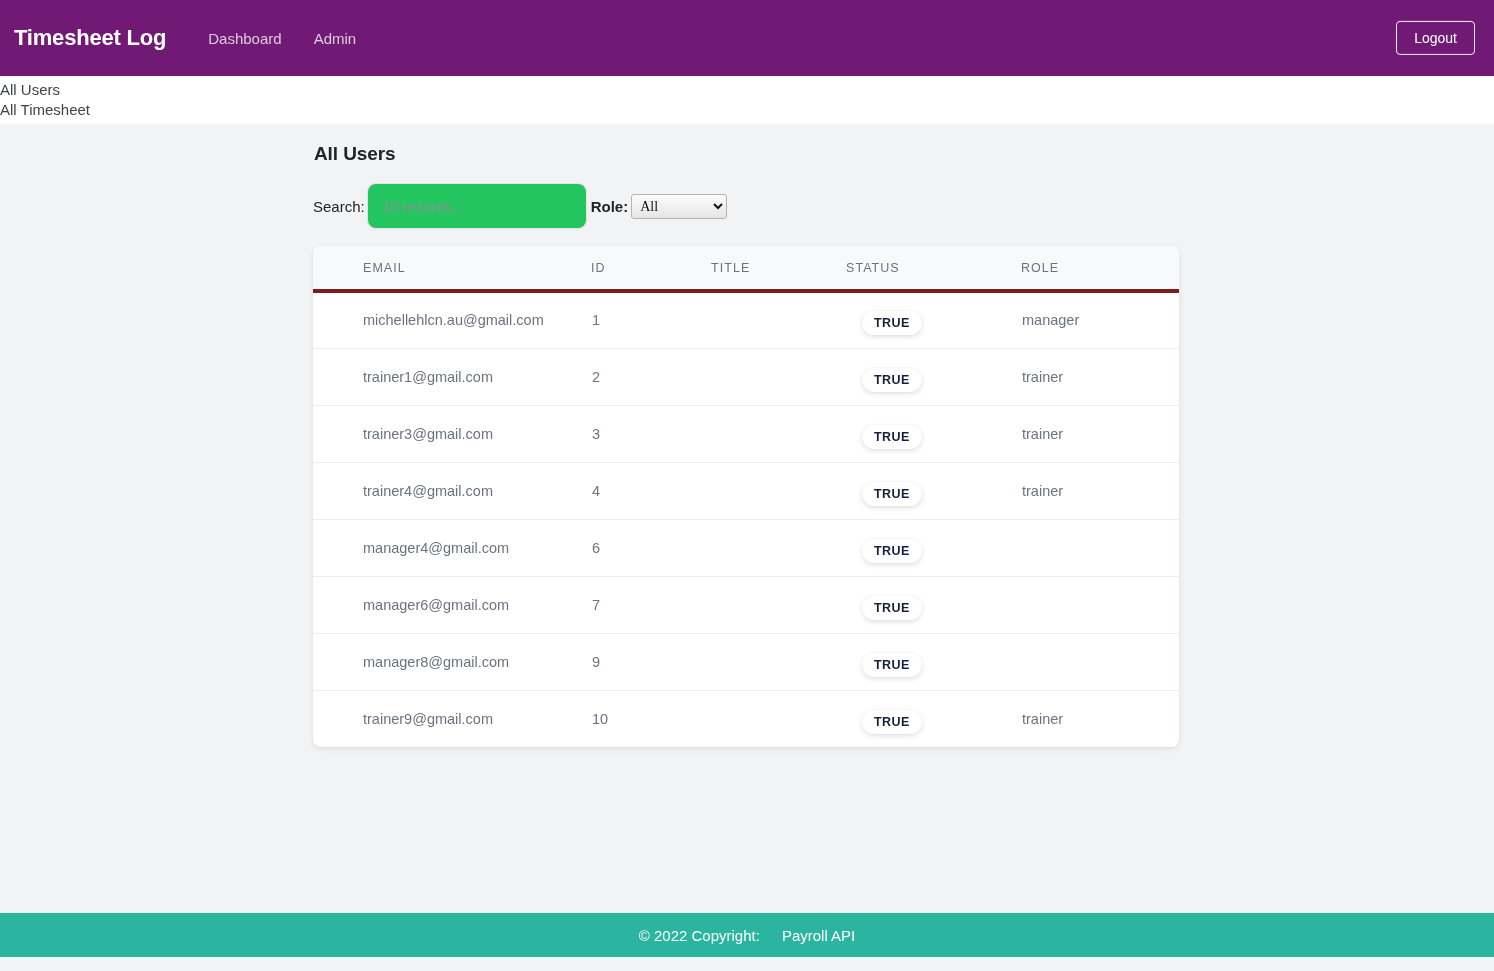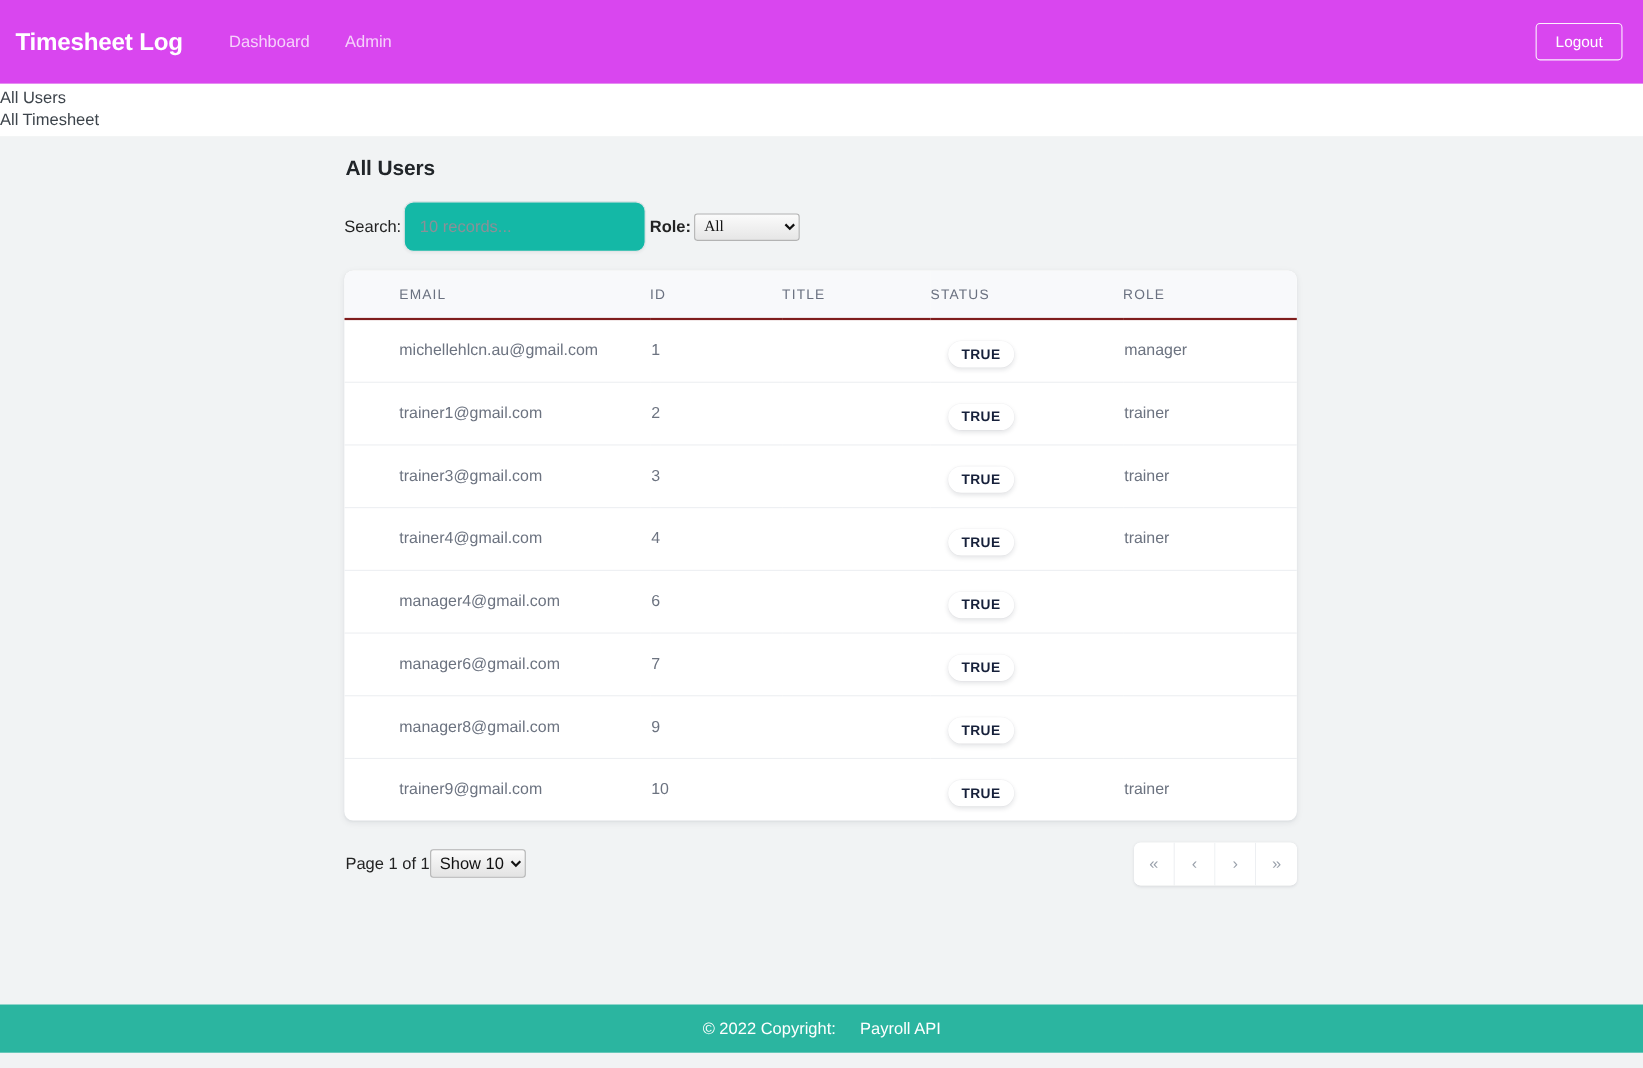--- a/index.html
+++ b/index.html
@@ -11,21 +11,21 @@
   body {
     font-family: "Liberation Sans", sans-serif;
     background: #f1f3f4;
     color: #212529;
     -webkit-font-smoothing: antialiased;
   }
 
   
   .navbar {
     height: 76px;
-    background: #d946ef;
+    background: #701a75;
     display: flex;
     align-items: center;
     padding: 0 14px 0 14px;
     position: relative;
   }
   .brand {
     color: #ffffff;
     font-size: 22px;
     font-weight: 700;
     letter-spacing: -0.2px;
@@ -105,21 +105,21 @@
   .filter-label {
     font-size: 15px;
     color: #232323;
     white-space: nowrap;
   }
   .search-input {
     width: 220px;
     height: 46px;
     border: 1px solid #e3e5e8;
     border-radius: 9px;
-    background: #14b8a6;
+    background: #22c55e;
     font-family: inherit;
     font-size: 15px;
     color: #3d444b;
     padding: 0 14px;
     outline: none;
     box-shadow: 0 1px 2px rgba(0,0,0,0.03);
     margin-left: 2px;
   }
   .search-input::placeholder { color: #8b9097; }
   .role-label { margin-left: 4px; font-weight: bold; }
@@ -149,21 +149,21 @@
   table { width: 100%; border-collapse: collapse; table-layout: fixed; }
   thead th {
     background: #f8f9fb;
     color: #6a7180;
     font-size: 12.5px;
     font-weight: 400;
     letter-spacing: 1.05px;
     text-transform: uppercase;
     text-align: left;
     padding: 15px 0 14px 0;
-    border-bottom: 2px solid #7f1d1d;
+    border-bottom: 4px solid #7f1d1d;
   }
   .col-email  { width: 278px; padding-left: 50px !important; }
   .col-id     { width: 120px; }
   .col-title  { width: 135px; }
   .col-status { width: 175px; }
   .col-role   { width: 158px; }
 
   tbody td {
     font-size: 14.5px;
     color: #6c7380;
@@ -358,32 +358,20 @@
               <td class="td-email">trainer9@gmail.com</td>
               <td class="td-id">10</td>
               <td class="td-title"></td>
               <td class="status-cell"><span class="badge-true">TRUE</span></td>
               <td class="td-role">trainer</td>
             </tr>
           </tbody>
       </table>
     </div>
 
-    <div class="pager-row">
-      <span class="pager-text">Page 1 of 1</span>
-      <select class="show-select">
-        <option>Show 10</option>
-      </select>
-      <div class="pager-btns">
-        <button class="pager-btn">«</button>
-        <button class="pager-btn">‹</button>
-        <button class="pager-btn">›</button>
-        <button class="pager-btn">»</button>
-      </div>
-    </div>
 
   </div>
 </div>
 
 <div class="footer">
   <span class="footer-text">© 2022 Copyright:</span>
   <a class="footer-link">Payroll API</a>
 </div>
 
 </body></html>

